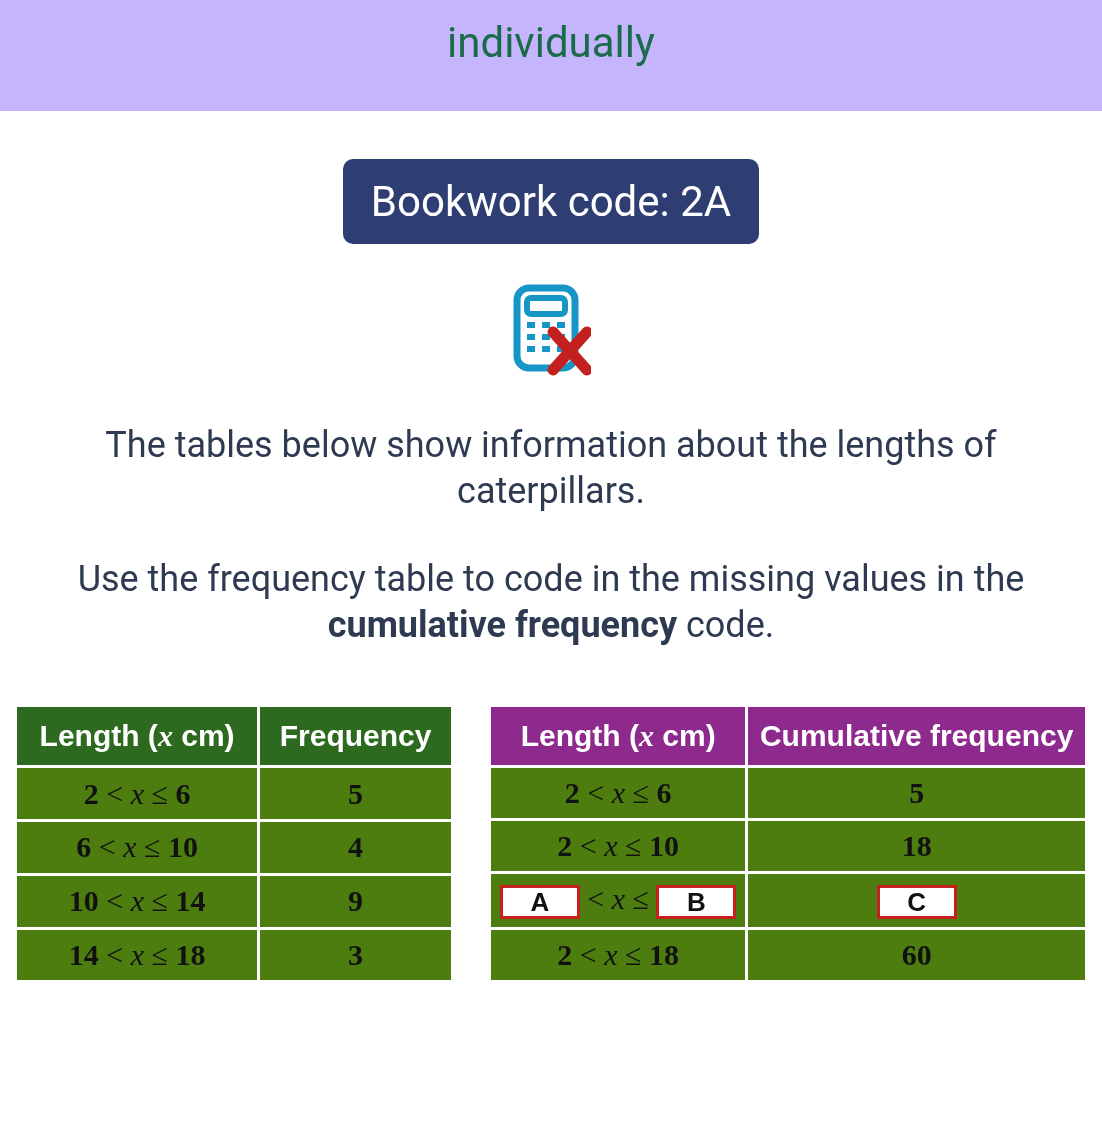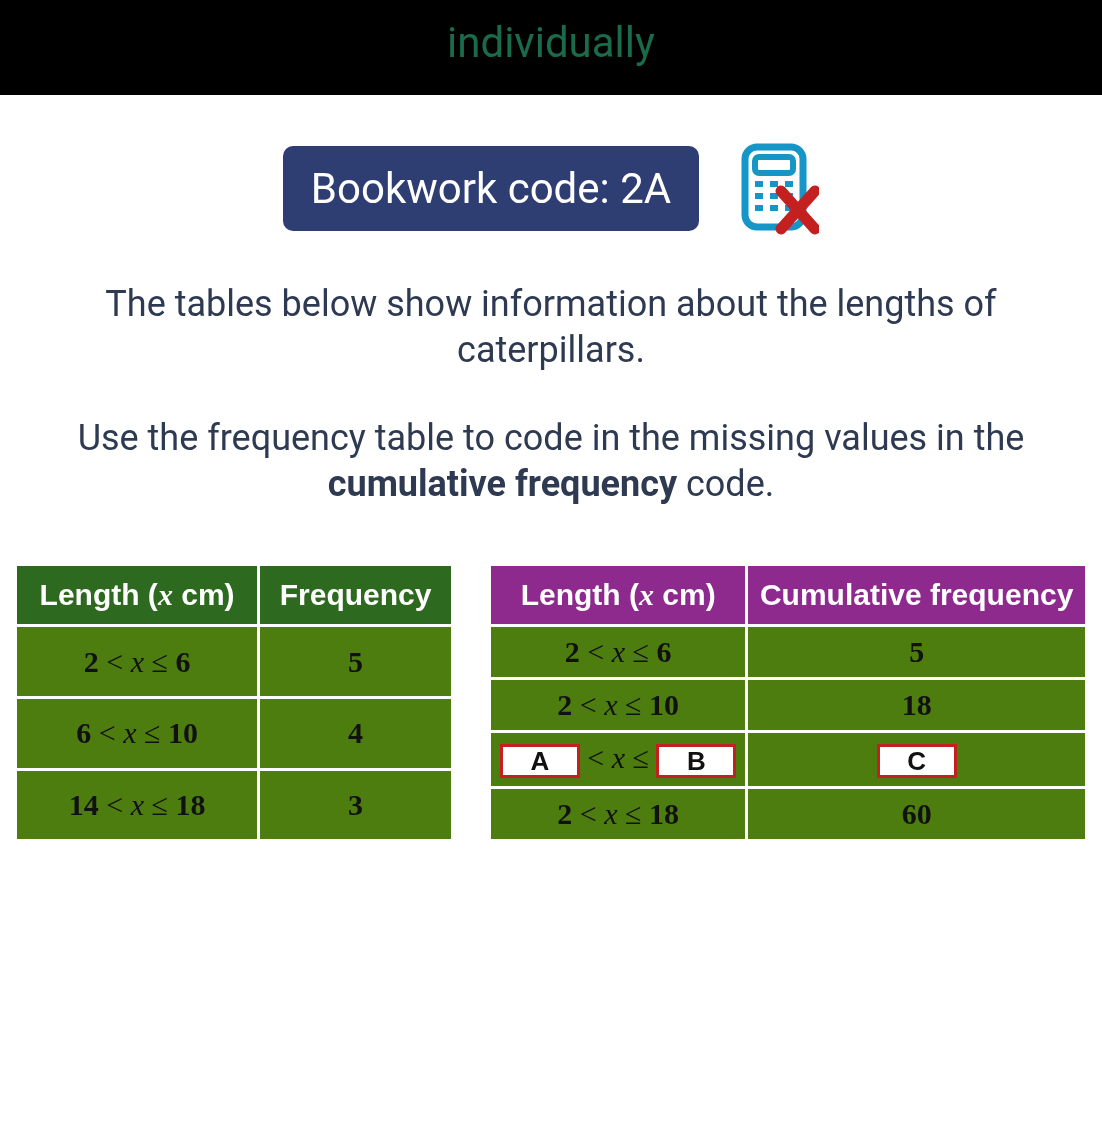--- a/index.html
+++ b/index.html
@@ -5,33 +5,33 @@
   * { box-sizing: border-box; margin: 0; padding: 0; }
   body {
     width: 1102px;
     height: 1144px;
     font-family: -apple-system, BlinkMacSystemFont, "Segoe UI", Roboto, sans-serif;
     background: #ffffff;
     color: #2e3a52;
     overflow: hidden;
   }
   .top-banner {
-    background: #000000;
+    background: #c4b5fd;
     width: 100%;
-    padding: 18px 0 28px 0;
+    padding: 18px 0 44px 0;
     text-align: center;
     font-size: 42px;
     color: #1a6b4a;
   }
   .code-row {
     display: flex;
-    justify-content: center;
     align-items: center;
     gap: 40px;
     margin-top: 48px;
+    flex-direction: column;
   }
   .code-badge {
     background: #2e3d72;
     color: #ffffff;
     font-size: 42px;
     padding: 18px 28px;
     border-radius: 10px;
   }
   .calc-icon {
     position: relative;
@@ -147,20 +147,24 @@
     <tbody id="freq-body">
         <tr>
           <td><b>2</b> &lt; <span class="math-x">x</span> ≤ <b>6</b></td>
           <td><b>5</b></td>
         </tr>
         <tr>
           <td><b>6</b> &lt; <span class="math-x">x</span> ≤ <b>10</b></td>
           <td><b>4</b></td>
         </tr>
         <tr>
+          <td><b>10</b> &lt; <span class="math-x">x</span> ≤ <b>14</b></td>
+          <td><b>9</b></td>
+        </tr>
+        <tr>
           <td><b>14</b> &lt; <span class="math-x">x</span> ≤ <b>18</b></td>
           <td><b>3</b></td>
         </tr>
       </tbody>
   </table>
 
   <table class="cum-table">
     <thead>
       <tr>
         <th class="header-math">

